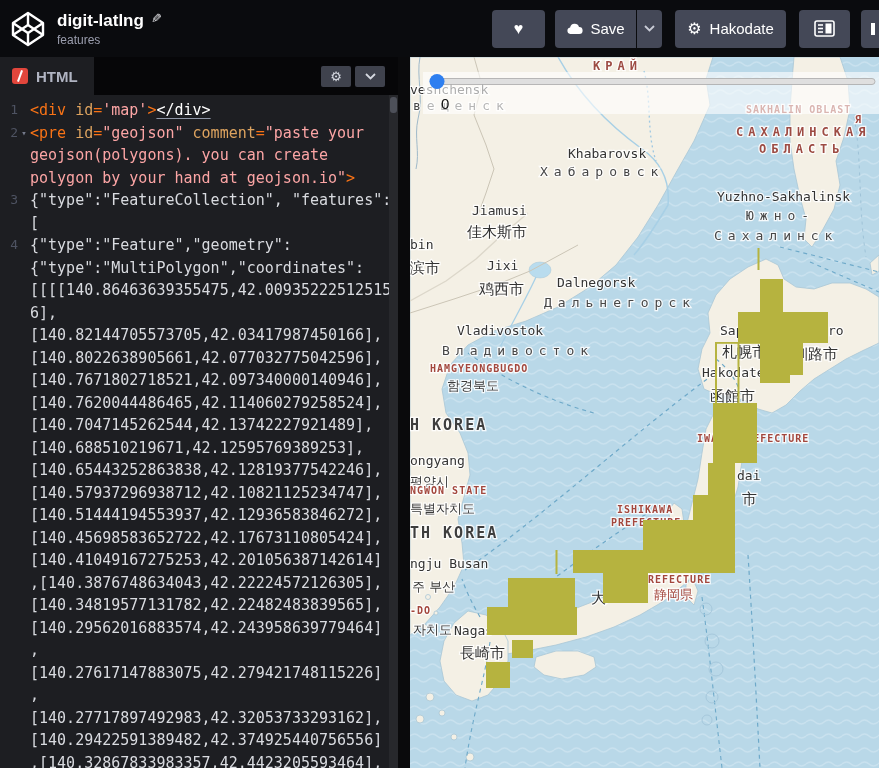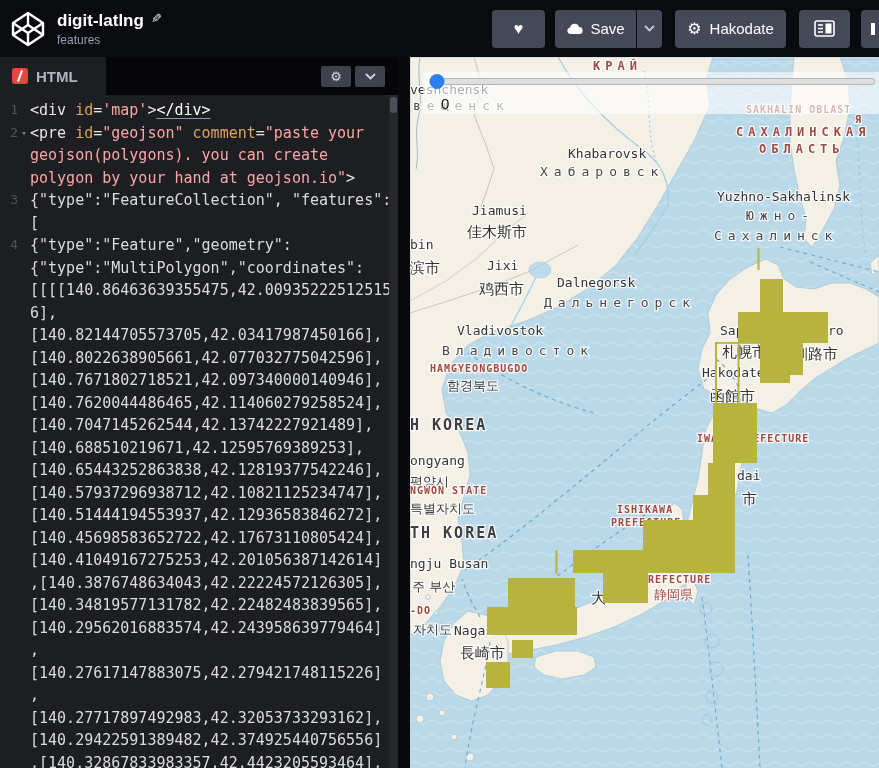--- a/index.html
+++ b/index.html
@@ -30,40 +30,40 @@
   
   .workspace { display:flex; height:711px; }
   .editor-pane { width:398px; flex:none; background:#1d1e22; display:flex;
                  flex-direction:column; position:relative; }
   .pane-divider { width:12px; flex:none; background:#0a0a0c; cursor:col-resize; }
   .map-pane { width:469px; flex:none; position:relative; background:#b9d8e8; }
 
   
   .tabbar { height:38px; background:#060608; display:flex; align-items:stretch; flex:none; }
   .tab { background:#1d1e22; display:flex; align-items:center; gap:8px;
-         padding:0 28px 0 12px; color:#b0b4c2; font-size:15px; font-weight:bold; cursor:pointer; }
+         padding:0 16px 0 12px; color:#b0b4c2; font-size:15px; font-weight:bold; cursor:pointer; }
   .html-badge { width:16px; height:16px; border-radius:3px; background:#e2463c;
                 position:relative; flex:none; }
   .html-badge::after { content:""; position:absolute; left:7px; top:2px; width:2px;
                        height:12px; background:#fff; transform:rotate(20deg); }
   .tab-actions { margin-left:auto; display:flex; align-items:center; gap:4px; padding-right:13px; }
   .mini-btn { width:30px; height:21px; background:#3f424d; border-radius:2px;
               display:flex; align-items:center; justify-content:center;
               color:#d5d8e0; font-size:13px; cursor:pointer; }
 
   
   .code-area { flex:1; overflow:hidden; padding-top:4px; position:relative; }
   .crow { display:flex; font-family:"DejaVu Sans Mono", monospace; font-size:15px;
           line-height:22.5px; }
   .gut { width:30px; flex:none; display:flex; justify-content:flex-end;
          color:#4e5362; font-size:13px; line-height:22.5px; }
   .gut .num { width:17px; text-align:right; }
   .gut .fold { width:12px; text-align:center; color:#757b8c; font-size:9px; }
   .ctext { width:362px; white-space:pre-wrap; overflow-wrap:anywhere; color:#d9dbe0; }
-  .tk-tag  { color:#e5e5e5; }
+  .tk-tag  { color:#f97316; }
   .tk-attr { color:#dda35f; }
   .tk-str  { color:#fca5a5; }
   .tk-tagu { color:#ffffff; text-decoration:underline; text-underline-offset:3px;
              text-decoration-color:#8e95a6; }
   .tk-plain{ color:#d9dbe0; }
 
   .vscroll { position:absolute; right:0; top:38px; bottom:0; width:9px; background:#27282c; }
   .vscroll .thumb { position:absolute; left:1px; top:2px; width:7px; height:16px;
                     background:#4d5059; border-radius:3px; cursor:pointer; }
 

